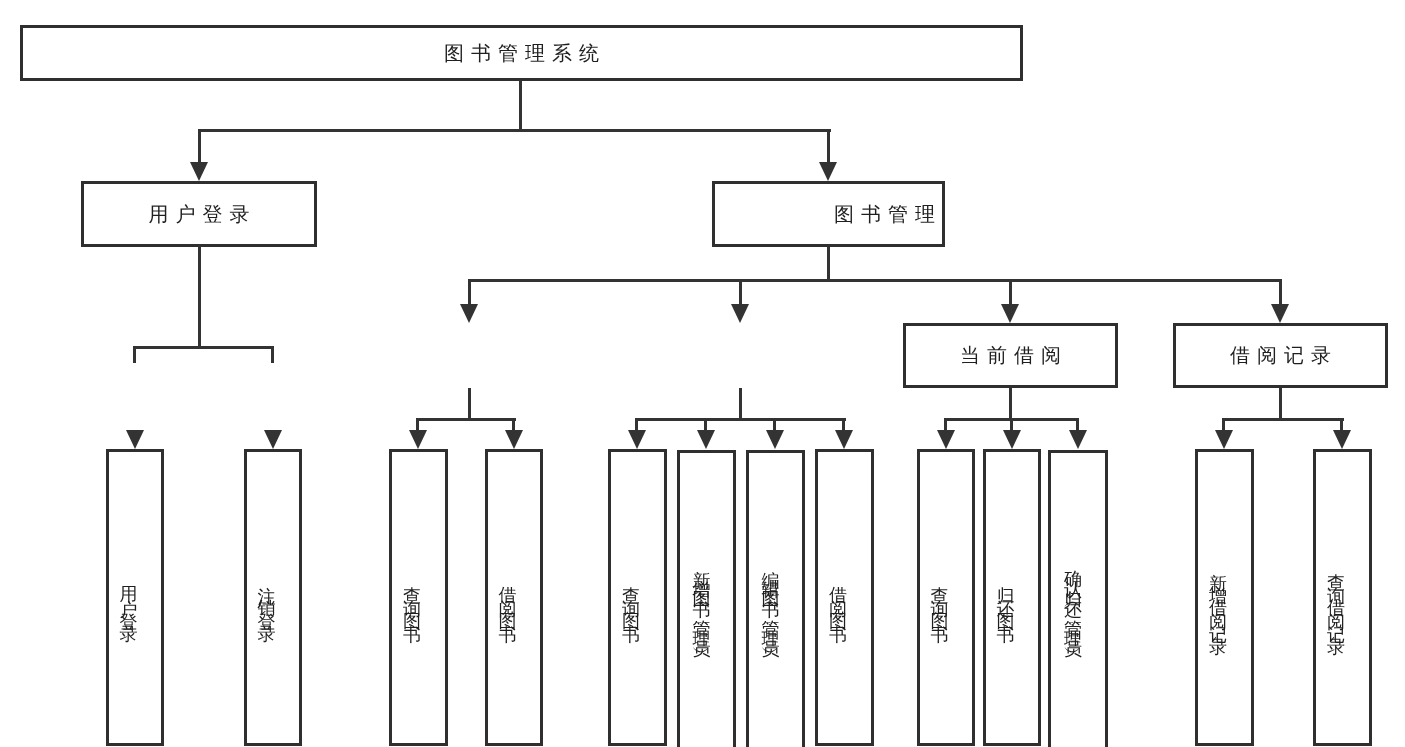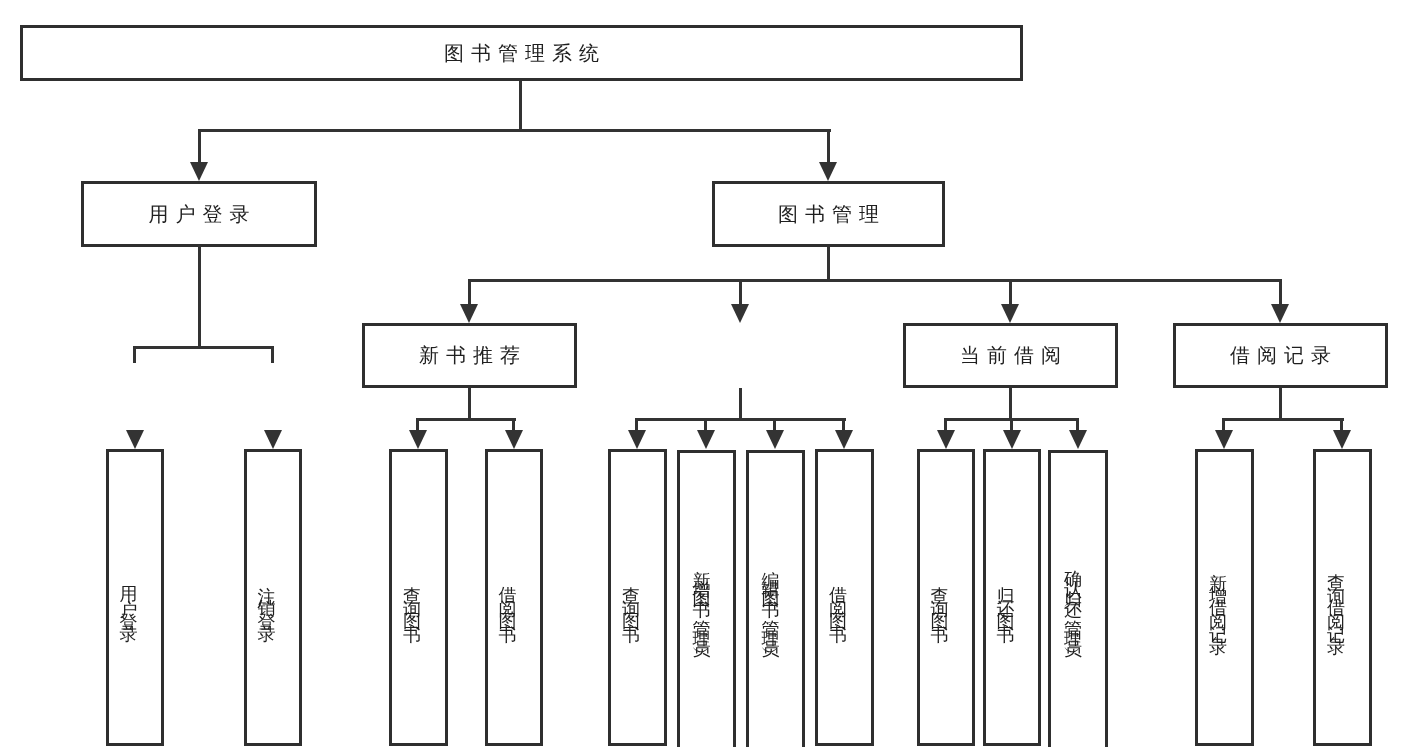--- a/index.html
+++ b/index.html
@@ -76,21 +76,21 @@
   <div class="line" style="left:519px; top:69px; width:3px; height:50px;"></div>
   <div class="line" style="left:198px; top:117px; width:633px; height:3px;"></div>
   <div class="line" style="left:198px; top:117px; width:3px; height:36px;"></div>
   <div class="line" style="left:827px; top:117px; width:3px; height:36px;"></div>
   <div class="arrow" style="left:190px; top:150px;"></div>
   <div class="arrow" style="left:819px; top:150px;"></div>
 
   <div class="node" style="left:81px; top:169px; width:236px; height:66px;">
     <span class="h-label">用户登录</span>
   </div>
-  <div class="node" style="left:712px; top:169px; width:233px; height:66px;">
+  <div class="node" style="left:712px; top:169px; width:233px; height:66px;justify-content:flex-end;">
     <span class="h-label">图书管理</span>
   </div>
 
   <div class="line" style="left:198px; top:233px; width:3px; height:103px;"></div>
   <div class="line" style="left:133px; top:334px; width:141px; height:3px;"></div>
   <div class="line" style="left:133px; top:334px; width:3px; height:17px;"></div>
   <div class="line" style="left:271px; top:334px; width:3px; height:17px;"></div>
   <div class="arrow" style="left:126px; top:418px;"></div>
   <div class="arrow" style="left:264px; top:418px;"></div>
 
@@ -98,23 +98,20 @@
   <div class="line" style="left:468px; top:267px; width:814px; height:3px;"></div>
   <div class="line" style="left:468px; top:267px; width:3px; height:27px;"></div>
   <div class="line" style="left:739px; top:267px; width:3px; height:27px;"></div>
   <div class="line" style="left:1009px; top:267px; width:3px; height:27px;"></div>
   <div class="line" style="left:1279px; top:267px; width:3px; height:27px;"></div>
   <div class="arrow" style="left:460px; top:292px;"></div>
   <div class="arrow" style="left:731px; top:292px;"></div>
   <div class="arrow" style="left:1001px; top:292px;"></div>
   <div class="arrow" style="left:1271px; top:292px;"></div>
 
-  <div class="node" style="left:362px; top:311px; width:215px; height:65px;">
-    <span class="h-label">新书推荐</span>
-  </div>
   <div class="node" style="left:1173px; top:311px; width:215px; height:65px;">
     <span class="h-label">借阅记录</span>
   </div>
   <div class="node" style="left:903px; top:311px; width:215px; height:65px;">
     <span class="h-label">当前借阅</span>
   </div>
 
   <div class="line" style="left:468px; top:376px; width:3px; height:32px;"></div>
   <div class="line" style="left:416px; top:406px; width:100px; height:3px;"></div>
   <div class="line" style="left:416px; top:406px; width:3px; height:16px;"></div>

